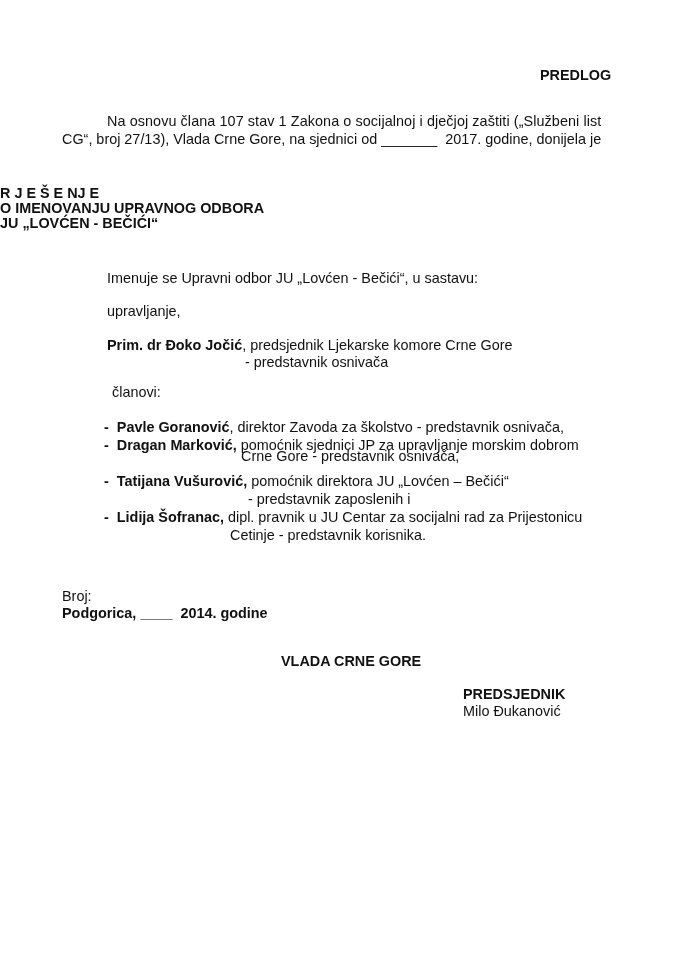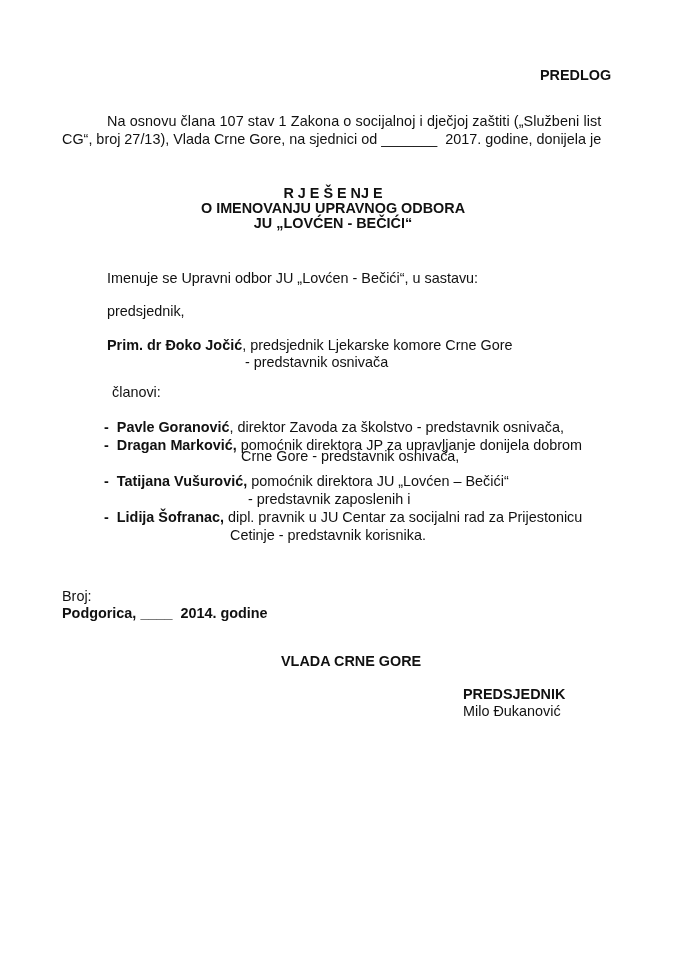--- a/index.html
+++ b/index.html
@@ -2,21 +2,21 @@
 <html><head>
   <meta charset="utf-8">
   <style>
     html, body { margin: 0; padding: 0; background: #ffffff; }
     body {
       width: 679px; height: 960px; position: relative; overflow: hidden;
       font-family: "Liberation Sans", sans-serif; font-size: 14.4px; color: #111111;
     }
     .ln { position: absolute; white-space: nowrap; line-height: 17px; }
     .b { font-weight: bold; }
-    .title-block { position: absolute; left: 0; width: 666px; text-align: center; font-weight: bold; line-height: 15.5px; font-size: 14.4px; }
+    .title-block { position: absolute; left: 0; width: 666px; text-align: left; font-weight: bold; line-height: 15.5px; font-size: 14.4px; }
   </style>
 </head>
 <body>
 
 <div class="ln b" style="left:540px; top:67px;">PREDLOG</div>
 
 <div>
   <div class="ln" style="left:107px; top:113px; letter-spacing:0.08px;">Na osnovu člana 107 stav 1 Zakona o socijalnoj i dječjoj zaštiti („Službeni list</div>
   <div class="ln" style="left:62px; top:131px;">
     <span>CG“, broj 27/13), Vlada Crne Gore, na sjednici od</span>
@@ -25,36 +25,36 @@
   </div>
 </div>
 
 <div>
   <div class="title-block" style="top:186px;">R J E Š E NJ E</div>
   <div class="title-block" style="top:201px;">O IMENOVANJU UPRAVNOG ODBORA</div>
   <div class="title-block" style="top:216px;">JU „LOVĆEN - BEČIĆI“</div>
 </div>
 
 <div class="ln" style="left:107px; top:270px;">Imenuje se Upravni odbor JU „Lovćen - Bečići“, u sastavu:</div>
-<div class="ln" style="left:107px; top:303px;">predsjednik,</div>
+<div class="ln" style="left:107px; top:303px;">upravljanje,</div>
 
 <div class="ln" style="left:107px; top:337px;">
   <span class="b">Prim. dr Đoko Jočić</span><span>, predsjednik Ljekarske komore Crne Gore</span>
 </div>
 <div class="ln" style="left:245px; top:354px;">- predstavnik osnivača</div>
 
 <div class="ln" style="left:112px; top:384px;">članovi:</div>
 
 <div>
   <div class="ln" style="left:104px; top:419px;">
     <span class="b">-</span>&nbsp;&nbsp;<span class="b">Pavle Goranović</span><span>, direktor Zavoda za školstvo - predstavnik osnivača,</span>
   </div>
 
   <div class="ln" style="left:104px; top:437px;">
-    <span class="b">-</span>&nbsp;&nbsp;<span class="b">Dragan Marković,</span><span> pomoćnik direktora JP za upravljanje donijela dobrom</span>
+    <span class="b">-</span>&nbsp;&nbsp;<span class="b">Dragan Marković,</span><span> pomoćnik sjednici JP za upravljanje morskim dobrom</span>
   </div>
   <div class="ln" style="left:241px; top:448px;text-align:right;">Crne Gore - predstavnik osnivača,</div>
 
   <div class="ln" style="left:104px; top:473px;">
     <span class="b">-</span>&nbsp;&nbsp;<span class="b">Tatijana Vušurović,</span><span> pomoćnik direktora JU „Lovćen – Bečići“</span>
   </div>
   <div class="ln" style="left:248px; top:491px;">- predstavnik zaposlenih i</div>
 
   <div class="ln" style="left:104px; top:509px;">
     <span class="b">-</span>&nbsp;&nbsp;<span class="b">Lidija Šofranac,</span><span> dipl. pravnik u JU Centar za socijalni rad za Prijestonicu</span>

